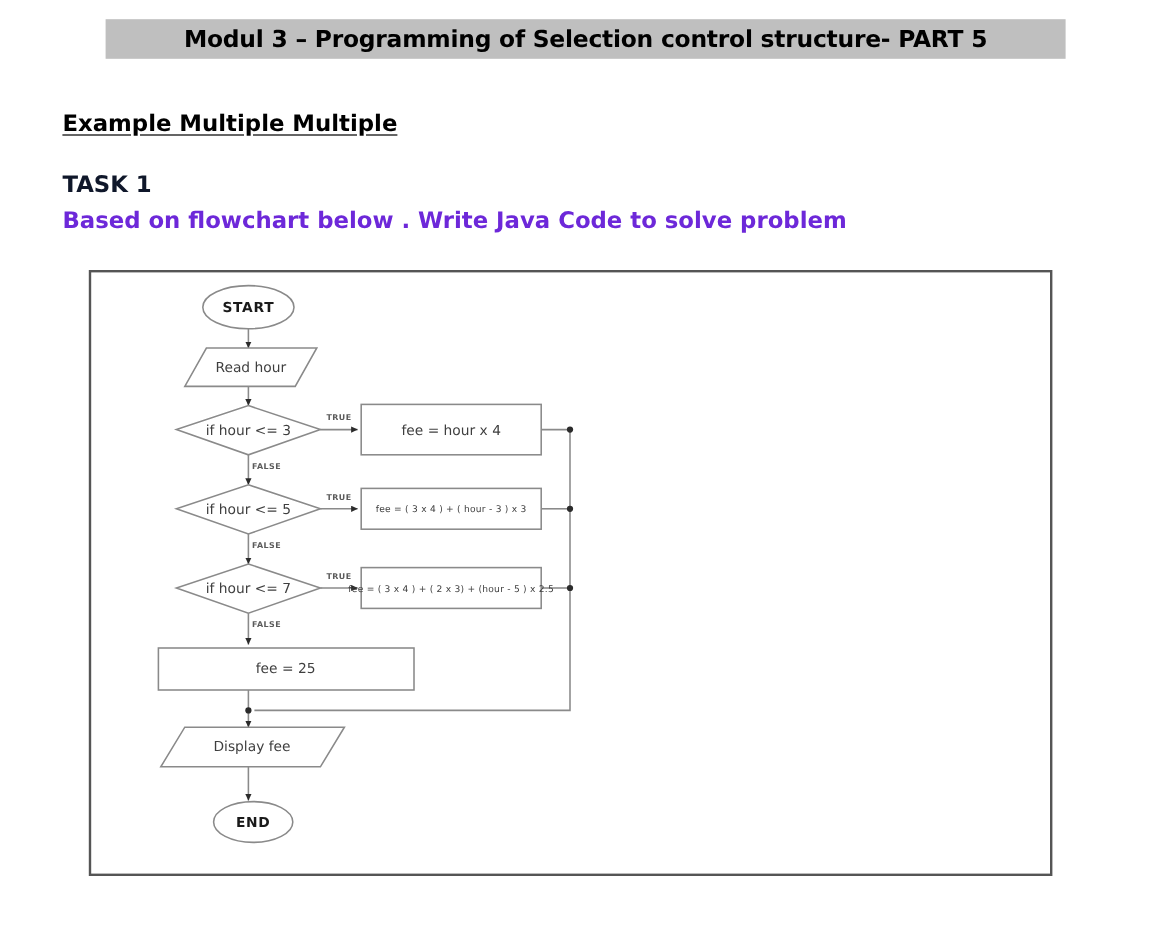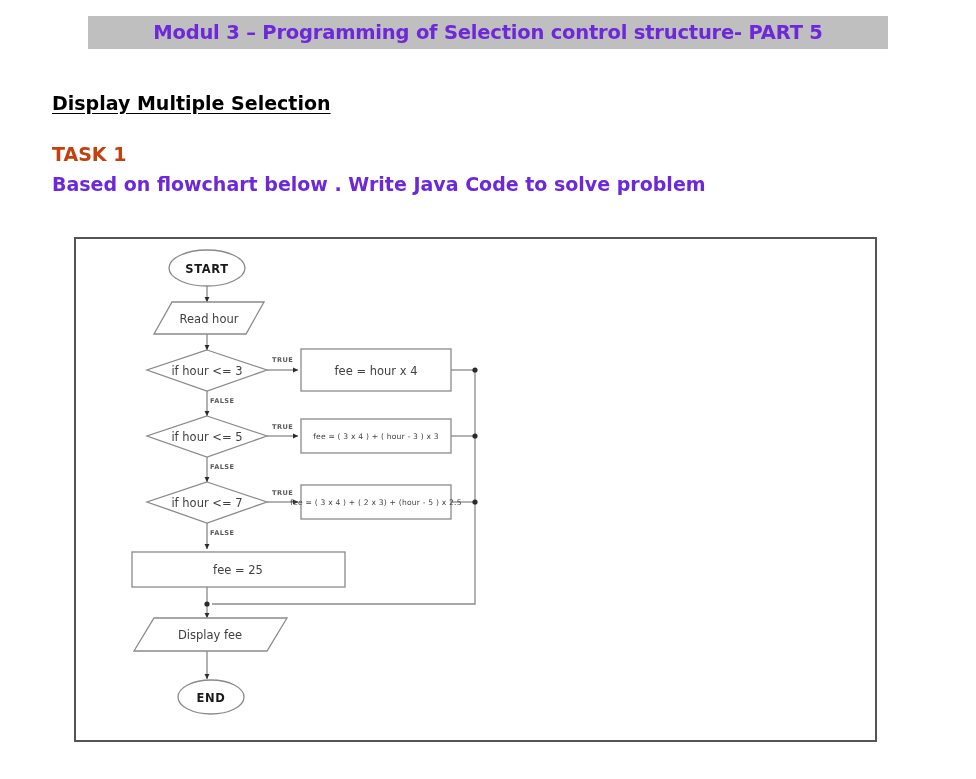--- a/index.html
+++ b/index.html
@@ -30,21 +30,21 @@
     height: 33px;
     background: #bfbfbf;
     display: flex;
     align-items: center;
     justify-content: center;
   }
   .title-bar-text {
     font-family: "DejaVu Sans", sans-serif;
     font-weight: bold;
     font-size: 19.5px;
-    color: #6d28d9;
+    color: #000000;
     letter-spacing: -0.2px;
     white-space: nowrap;
   }
 
   
   .heading-example {
     position: absolute;
     left: 52px;
     top: 92px;
     font-family: "DejaVu Sans", sans-serif;
@@ -55,21 +55,21 @@
     text-underline-offset: 3px;
     white-space: nowrap;
   }
   .task-label {
     position: absolute;
     left: 52px;
     top: 143px;
     font-family: "DejaVu Sans", sans-serif;
     font-weight: bold;
     font-size: 19px;
-    color: #c2410c;
+    color: #0f172a;
     white-space: nowrap;
   }
   .task-desc {
     position: absolute;
     left: 52px;
     top: 173px;
     font-family: "DejaVu Sans", sans-serif;
     font-weight: bold;
     font-size: 19px;
     color: #6d28d9;
@@ -79,21 +79,20 @@
   
   .flow-panel {
     position: absolute;
     left: 74px;
     top: 225px;
     width: 803px;
     height: 505px;
     border: 2px solid #555555;
     background: #ffffff;
     box-sizing: border-box;
-    margin-top: 12px;
   }
   .flow-svg {
     position: absolute;
     left: 0;
     top: 0;
     width: 803px;
     height: 505px;
     display: block;
   }
   .fc-shape {
@@ -140,21 +139,21 @@
 </style>
 </head>
 <body>
 
 <div class="slide">
 
   <div class="title-bar">
     <span class="title-bar-text">Modul 3 – Programming of Selection control structure- PART 5</span>
   </div>
 
-  <div class="heading-example">Display Multiple Selection</div>
+  <div class="heading-example">Example Multiple Multiple</div>
 
   <div class="task-label">TASK 1</div>
 
   <div class="task-desc">Based on flowchart below . Write Java Code to solve problem</div>
 
   <div class="flow-panel">
     <svg class="flow-svg" viewBox="0 0 803 505">
       <defs>
         <marker id="arrow" markerWidth="7" markerHeight="7" refX="5.4" refY="2.6" orient="auto" markerUnits="userSpaceOnUse">
           <path d="M0,0 L5.6,2.6 L0,5.2 z" fill="#2b2b2b"></path>

